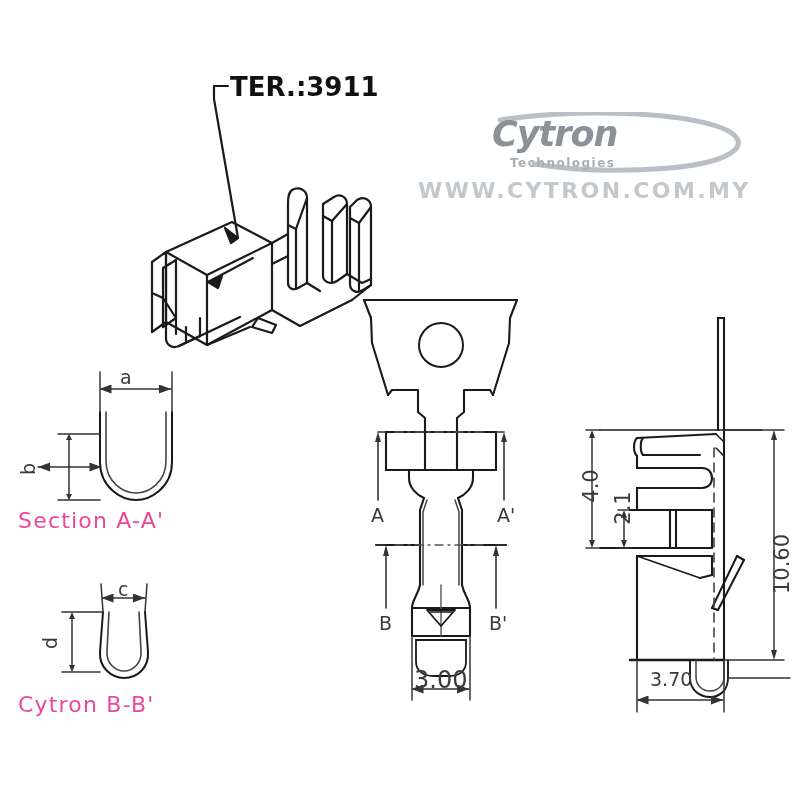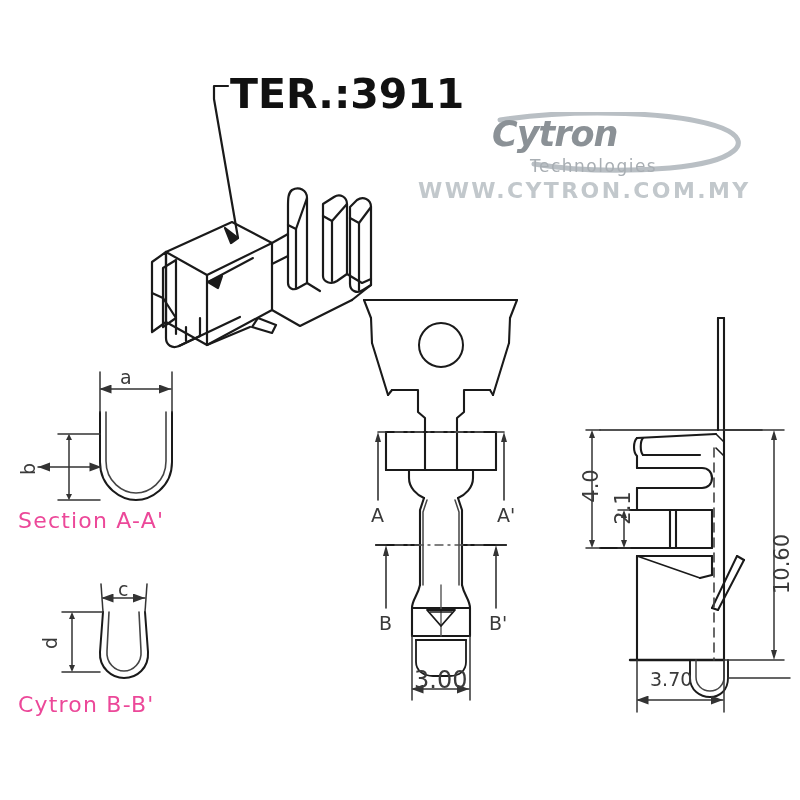--- a/index.html
+++ b/index.html
@@ -11,21 +11,21 @@
   
   .lbl{
     position:absolute;
     font-family:"DejaVu Sans", sans-serif;
     color:#1a1a1a;
     white-space:nowrap;
     line-height:1;
   }
   #ter-label{
     left:230px; top:74px;
-    font-size:41px; font-weight:700; letter-spacing:0px;
+    font-size:26px; font-weight:700; letter-spacing:0px;
     color:#111;
   }
   .secttitle{
     font-family:"DejaVu Sans", sans-serif;
     font-size:22px; color:#ec4899; letter-spacing:1.2px; white-space:nowrap;
   }
   #sect-aa{ left:18px; top:508px; }
   #sect-bb{ left:18px; top:692px; }
 
   .dimtext{
@@ -36,23 +36,23 @@
 
   
   #logo-wrap{ left:470px; top:112px; width:300px; height:62px; }
   #logo-cytron{
     position:absolute; left:22px; top:2px;
     font-family:"DejaVu Sans", sans-serif;
     font-size:35px; font-weight:700; font-style:italic;
     color:#8b9196; letter-spacing:-1px;
   }
   #logo-tech{
-    position:absolute; left:60px; top:44px;
-    font-family:"DejaVu Sans", sans-serif;
-    font-size:17px; font-weight:400;
+    position:absolute; left:40px; top:44px;
+    font-family:"DejaVu Sans", sans-serif;
+    font-size:12px; font-weight:700;
     color:#a8aeb3; letter-spacing:1.5px;
   }
   #logo-url{
     position:absolute; left:418px; top:178px;
     font-family:"DejaVu Sans", sans-serif;
     font-size:22px; font-weight:700;
     color:#c2c8cc; letter-spacing:2.4px;text-align:right;
   }
 </style>
 </head>

